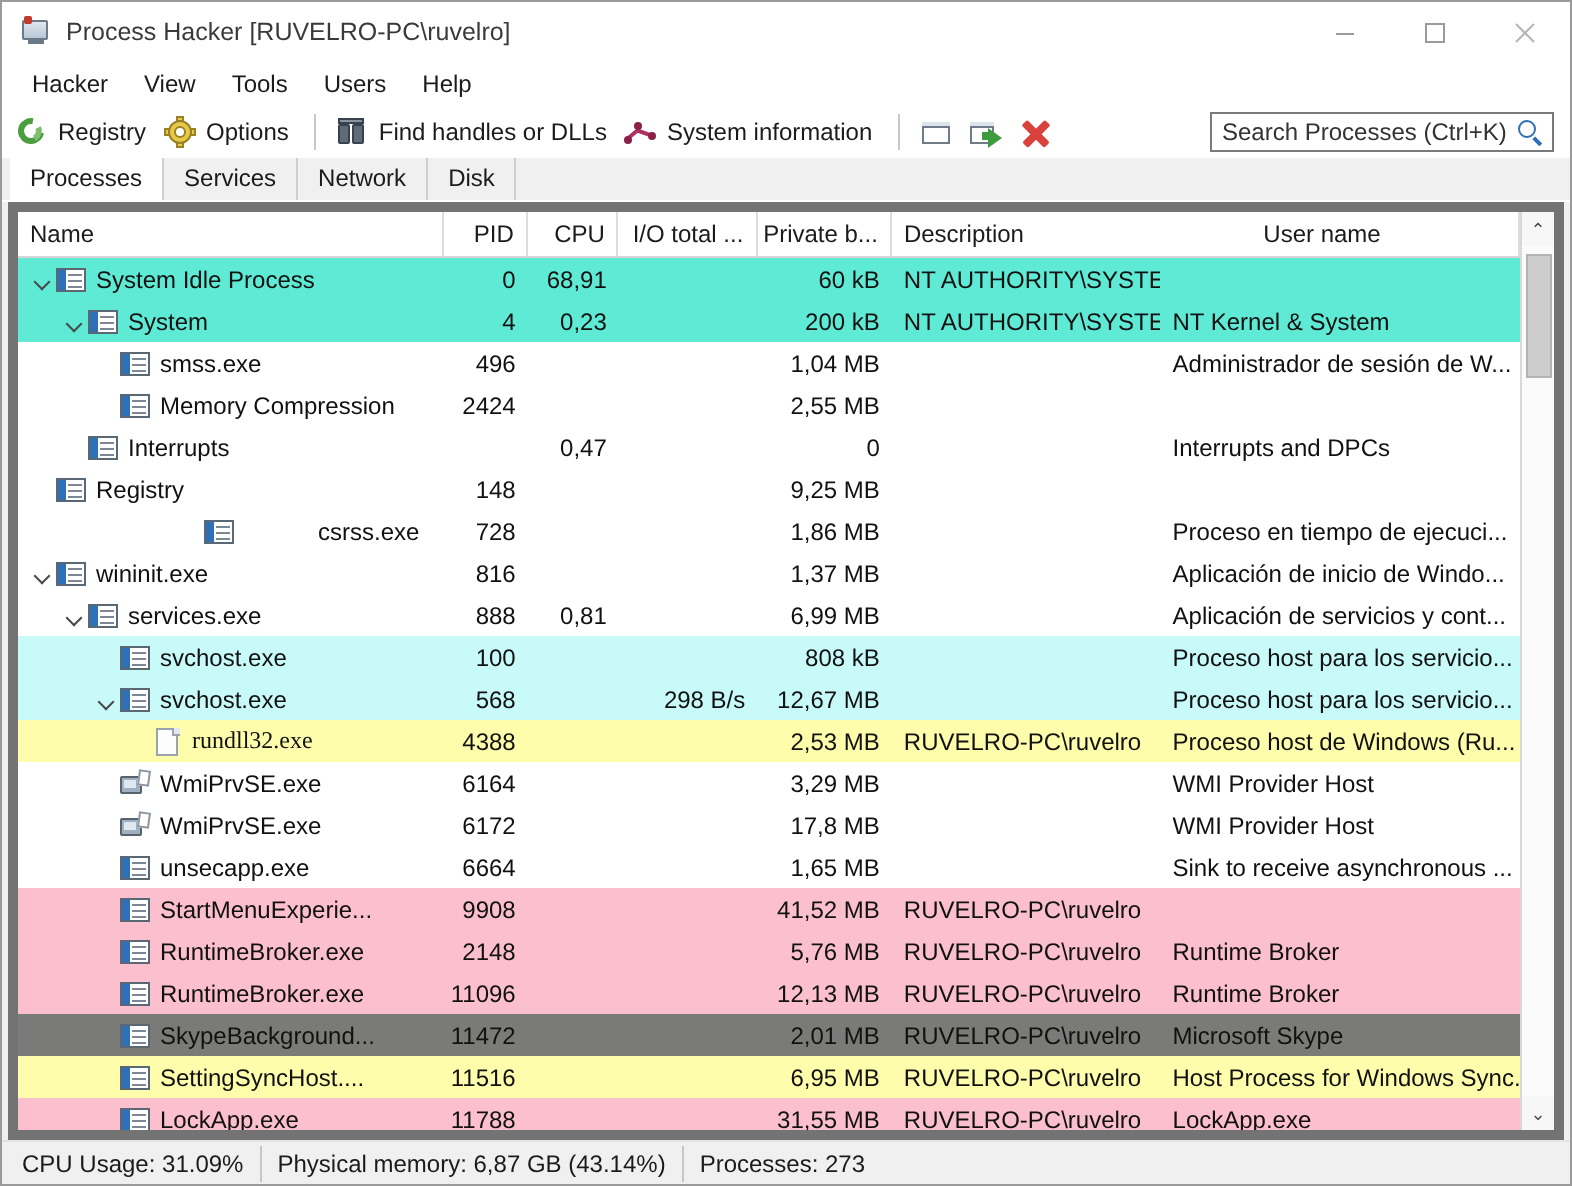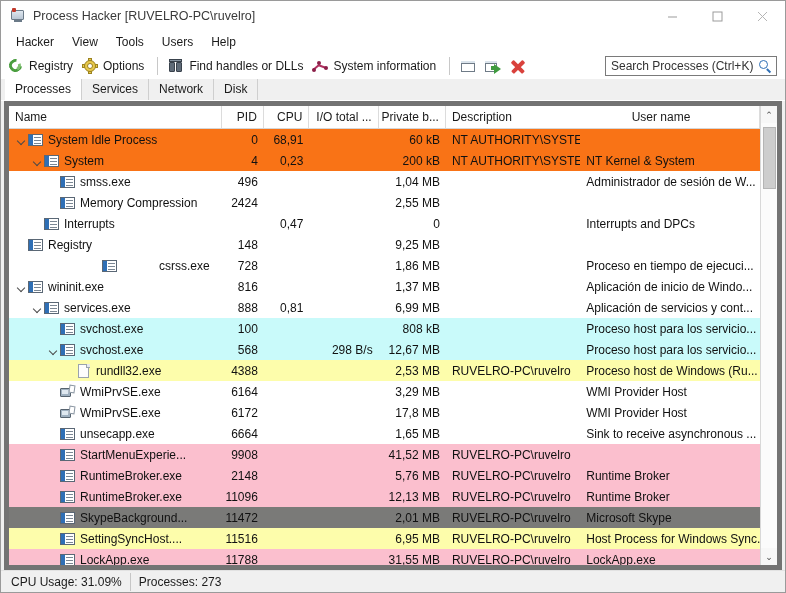--- a/index.html
+++ b/index.html
@@ -229,21 +229,21 @@
     position: relative;
   }
   .row {
     height: 21px;
     display: flex;
     align-items: center;
     font-size: 12px;
     color: #111111;
     background: #ffffff;
   }
-  .row.sel { background: #f97316; }
+  .row.sel { background: #5eead4; }
   .row.cyan { background: #c9fafa; }
   .row.yellow { background: #fdfdab; }
   .row.pink { background: #fbbfce; }
   .row.gray { background: #7a7a78; }
   .cell {
     padding: 0 6px;
     white-space: nowrap;
     overflow: hidden;
     display: flex; align-items: center;
     height: 21px;
@@ -691,21 +691,21 @@
               <span>svchost.exe</span>
             </div>
             <div class="cell num" style="width: 42px;">568</div>
             <div class="cell num" style="width: 46px;"></div>
             <div class="cell num" style="width: 70px;">298 B/s</div>
             <div class="cell num" style="width: 68px;">12,67 MB</div>
             <div class="cell" style="width: 136px;"></div>
             <div class="cell" style="width: 182px; flex: 1 1 auto;">Proceso host para los servicio...</div>
           </div>
           <div class="row yellow">
-            <div class="cell name" style="width: 216px;">
+            <div class="cell name" style="width: 216px; font-family: Liberation Serif, serif;">
               <span class="ind3"></span>
               <span class="expander empty">
                 <span class="chev"></span>
               </span>
               <span class="picon doc">
                 <span class="pg"></span>
                 <span class="fold"></span>
               </span>
               <span>rundll32.exe</span>
             </div>
@@ -927,15 +927,16 @@
       <div class="sbbtn">⌃</div>
       <div class="sbtrack">
         <div class="sbthumb"></div>
       </div>
       <div class="sbbtn">⌄</div>
     </div>
   </div>
 
   <div class="statusbar">
     <div class="sbcell">CPU Usage: 31.09%</div>
+    <div class="sbcell">Physical memory: 6,87 GB (43.14%)</div>
     <div class="sbcell">Processes: 273</div>
   </div>
 </div>
 
 </body></html>

